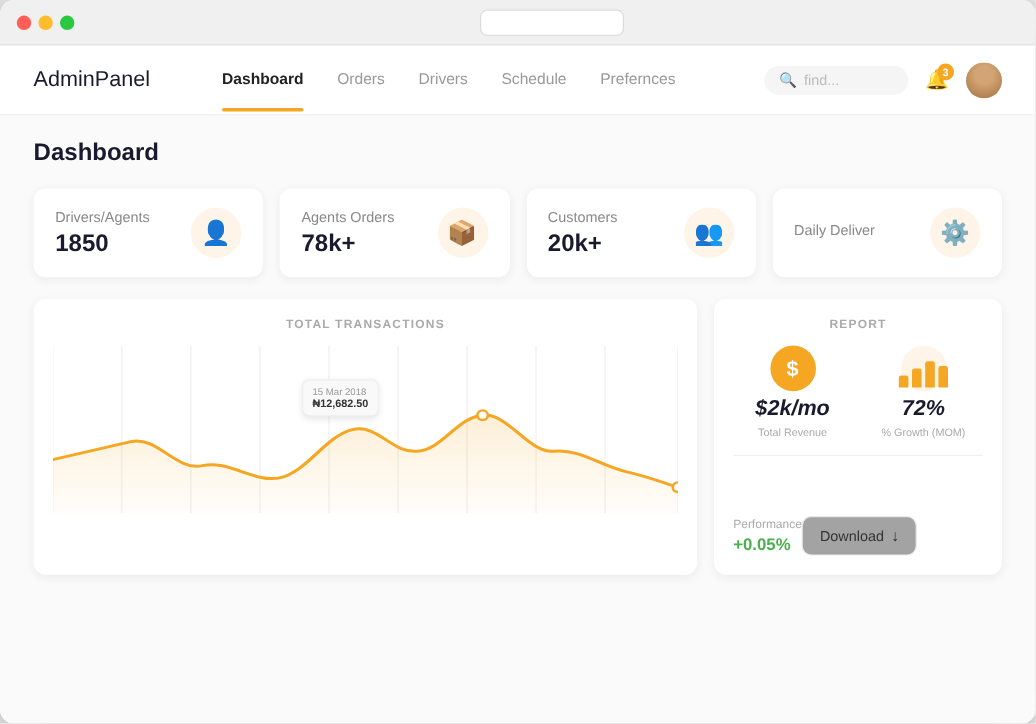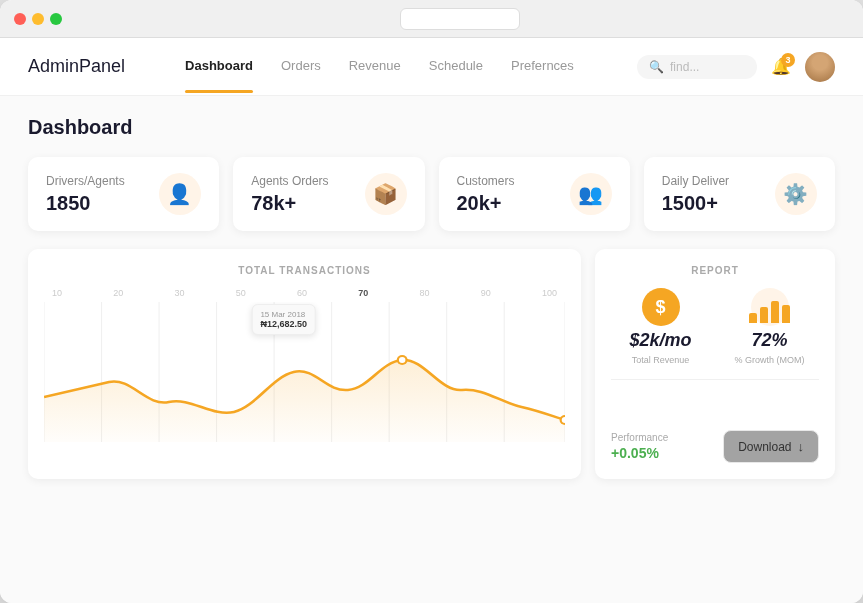--- a/index.html
+++ b/index.html
@@ -296,21 +296,21 @@
     }
 
     .x-label.bold {
       font-weight: 700;
       color: #555;
     }
 
     
     .chart-tooltip {
       position: absolute;
-      top: 2px;
+      top: 28px;
       left: 46%;
       transform: translateX(-50%);
       background: #f9f9f9;
       border: 1px solid #eee;
       border-radius: 6px;
       padding: 5px 8px;
       font-size: 9px;
       color: #555;
       z-index: 10;
       white-space: nowrap;
@@ -400,21 +400,21 @@
     }
 
     .report-divider {
       height: 1px;
       background: #f0f0f0;
       margin-bottom: 12px;
     }
 
     .report-bottom {
       display: flex;
-      justify-content: space-between;
+      justify-content: flex-start;
       align-items: center;
       margin-top: auto;
     }
 
     .performance-section {}
 
     .perf-label {
       font-size: 10px;
       color: #aaa;
       margin-bottom: 2px;
@@ -472,21 +472,21 @@
   <div class="app-content">
 
     <div class="top-nav">
       <div class="brand">
         <span>Admin</span><span>Panel</span>
       </div>
 
       <div class="nav-links">
         <span class="nav-link active">Dashboard</span>
         <span class="nav-link">Orders</span>
-        <span class="nav-link">Revenue</span>
+        <span class="nav-link">Drivers</span>
         <span class="nav-link">Schedule</span>
         <span class="nav-link">Prefernces</span>
       </div>
 
       <div class="nav-right">
         <div class="search-box">
           <span class="search-icon-svg">🔍</span>
           <span class="search-input-text">find...</span>
         </div>
         <div class="notif-btn">
@@ -526,44 +526,32 @@
             <div class="stat-label">Customers</div>
             <div class="stat-value">20k+</div>
           </div>
           <div class="stat-icon-wrap">
             <span>👥</span>
           </div>
         </div>
         <div class="stat-card">
           <div class="stat-info">
             <div class="stat-label">Daily Deliver</div>
-            <div class="stat-value">1500+</div>
           </div>
           <div class="stat-icon-wrap">
             <span style="font-size:20px;color:#e74c3c;">⚙️</span>
           </div>
         </div>
       </div>
 
       <div class="charts-row">
 
         <div class="chart-card">
           <div class="chart-title">TOTAL TRANSACTIONS</div>
 
-          <div class="x-axis">
-            <span class="x-label">10</span>
-            <span class="x-label">20</span>
-            <span class="x-label">30</span>
-            <span class="x-label">50</span>
-            <span class="x-label">60</span>
-            <span class="x-label bold">70</span>
-            <span class="x-label">80</span>
-            <span class="x-label">90</span>
-            <span class="x-label">100</span>
-          </div>
 
           <div class="chart-area">
             
             <div class="chart-tooltip">
               <div class="tooltip-date">15 Mar 2018</div>
               <div class="tooltip-amount">₦12,682.50</div>
             </div>
 
             <svg class="chart-svg" viewBox="0 0 480 140" preserveAspectRatio="none">
 

